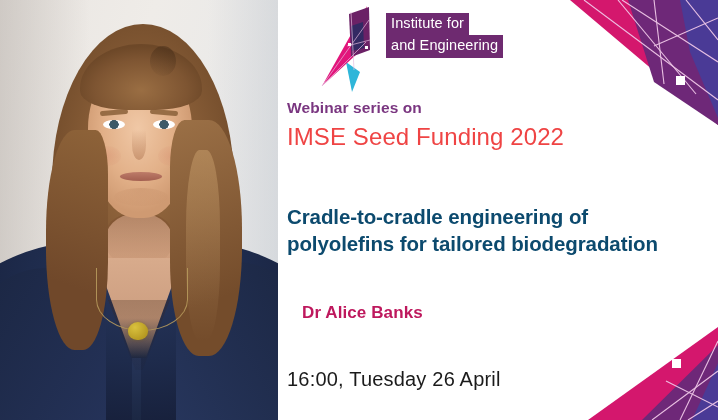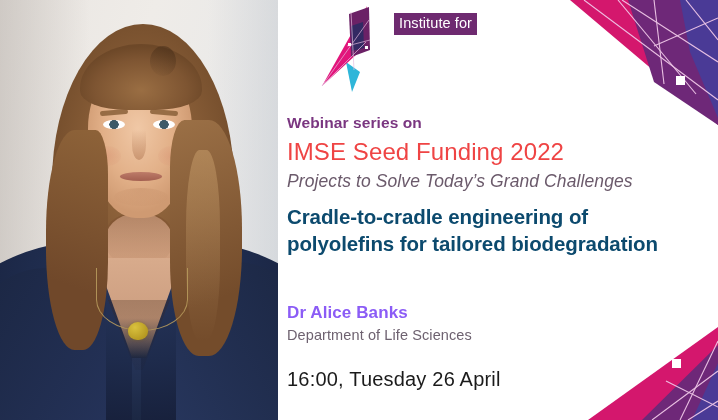--- a/index.html
+++ b/index.html
@@ -87,36 +87,36 @@
 
   
   .content{position:absolute;left:278px;top:0;width:440px;height:420px;background:#ffffff;}
 
   
   .deco{position:absolute;pointer-events:none;}
   .deco-tr{right:0;top:0;width:160px;height:125px;}
   .deco-br{right:0;bottom:0;width:130px;height:105px;}
 
   
-  .logo{position:absolute;left:40px;top:4px;display:flex;align-items:flex-start;gap:8px;}
+  .logo{position:absolute;left:40px;top:4px;display:flex;align-items:flex-start;}
   .logo-mark{width:62px;height:88px;flex:0 0 auto;}
   .logo-words{margin-left:6px;margin-top:9px;display:flex;flex-direction:column;align-items:flex-start;}
   .logo-line{background:#6e2a70;color:#ffffff;font-size:14.5px;line-height:1.34;
     padding:1px 5px 2px 5px;letter-spacing:.1px;white-space:nowrap;font-weight:400;}
 
   .series{position:absolute;left:9px;top:96px;width:420px;}
-  .series-1{font-size:15.5px;font-weight:bold;color:#7a3680;letter-spacing:.1px;line-height:1.5;margin-top:15px;}
+  .series-1{font-size:15.5px;font-weight:bold;color:#7a3680;letter-spacing:.1px;line-height:1.5;}
   .series-2{font-size:24px;color:#ef4444;line-height:1.46;letter-spacing:.1px;}
   .series-3{font-size:17.5px;color:#6b5a6b;font-style:italic;line-height:1.4;letter-spacing:.1px;}
 
   .talk-title{position:absolute;left:9px;top:204px;width:378px;
     font-size:20.5px;font-weight:bold;color:#0c4a6e;line-height:1.30;letter-spacing:-.1px;}
 
   .speaker{position:absolute;left:9px;top:303px;}
-  .speaker-name{font-size:17px;font-weight:bold;color:#8b5cf6;letter-spacing:.1px;}
+  .speaker-name{font-size:17px;font-weight:bold;color:#be185d;letter-spacing:.1px;margin-left:15px;}
   .speaker-dept{font-size:14.5px;color:#6e6270;margin-top:4px;letter-spacing:.1px;}
 
   .datetime{position:absolute;left:9px;top:368px;
     font-size:20px;font-weight:normal;color:#1b1b1b;letter-spacing:.2px;}
 </style>
 </head>
 <body>
 
 <div class="poster">
 
@@ -196,32 +196,31 @@
           <line x1="4" y1="82" x2="51" y2="16"></line>
           <line x1="4" y1="82" x2="48" y2="38"></line>
           <line x1="33" y1="8" x2="36" y2="66"></line>
           <line x1="29" y1="42" x2="52" y2="36"></line>
         </g>
         <rect x="30" y="39" width="3" height="3" fill="#ffffff"></rect>
         <rect x="47" y="42" width="3" height="3" fill="#ffffff"></rect>
       </svg>
       <div class="logo-words">
         <span class="logo-line">Institute for</span>
+        <span class="logo-line">and Engineering</span>
       </div>
     </div>
 
     <div class="series">
       <div class="series-1">Webinar series on</div>
       <div class="series-2">IMSE Seed Funding 2022</div>
-      <div class="series-3">Projects to Solve Today’s Grand Challenges</div>
     </div>
 
     <div class="talk-title">Cradle-to-cradle engineering of polyolefins for tailored biodegradation</div>
 
     <div class="speaker">
       <div class="speaker-name">Dr Alice Banks</div>
-      <div class="speaker-dept">Department of Life Sciences</div>
     </div>
 
     <div class="datetime">16:00, Tuesday 26 April</div>
 
   </div>
 </div>
 
 </body></html>

